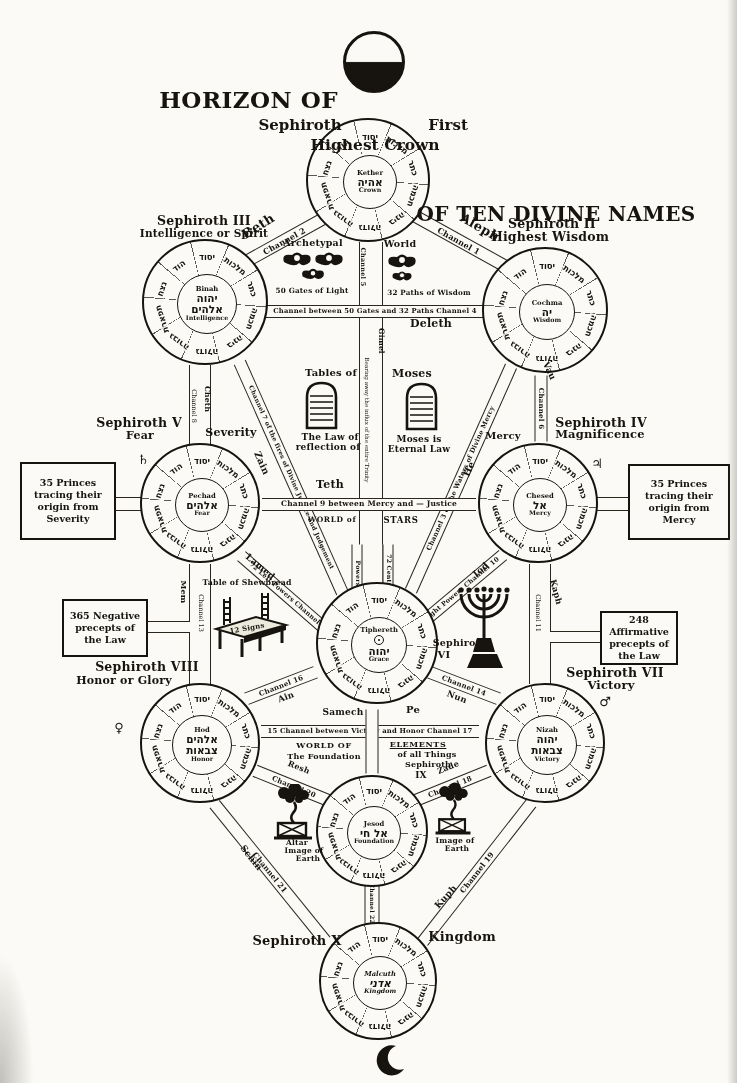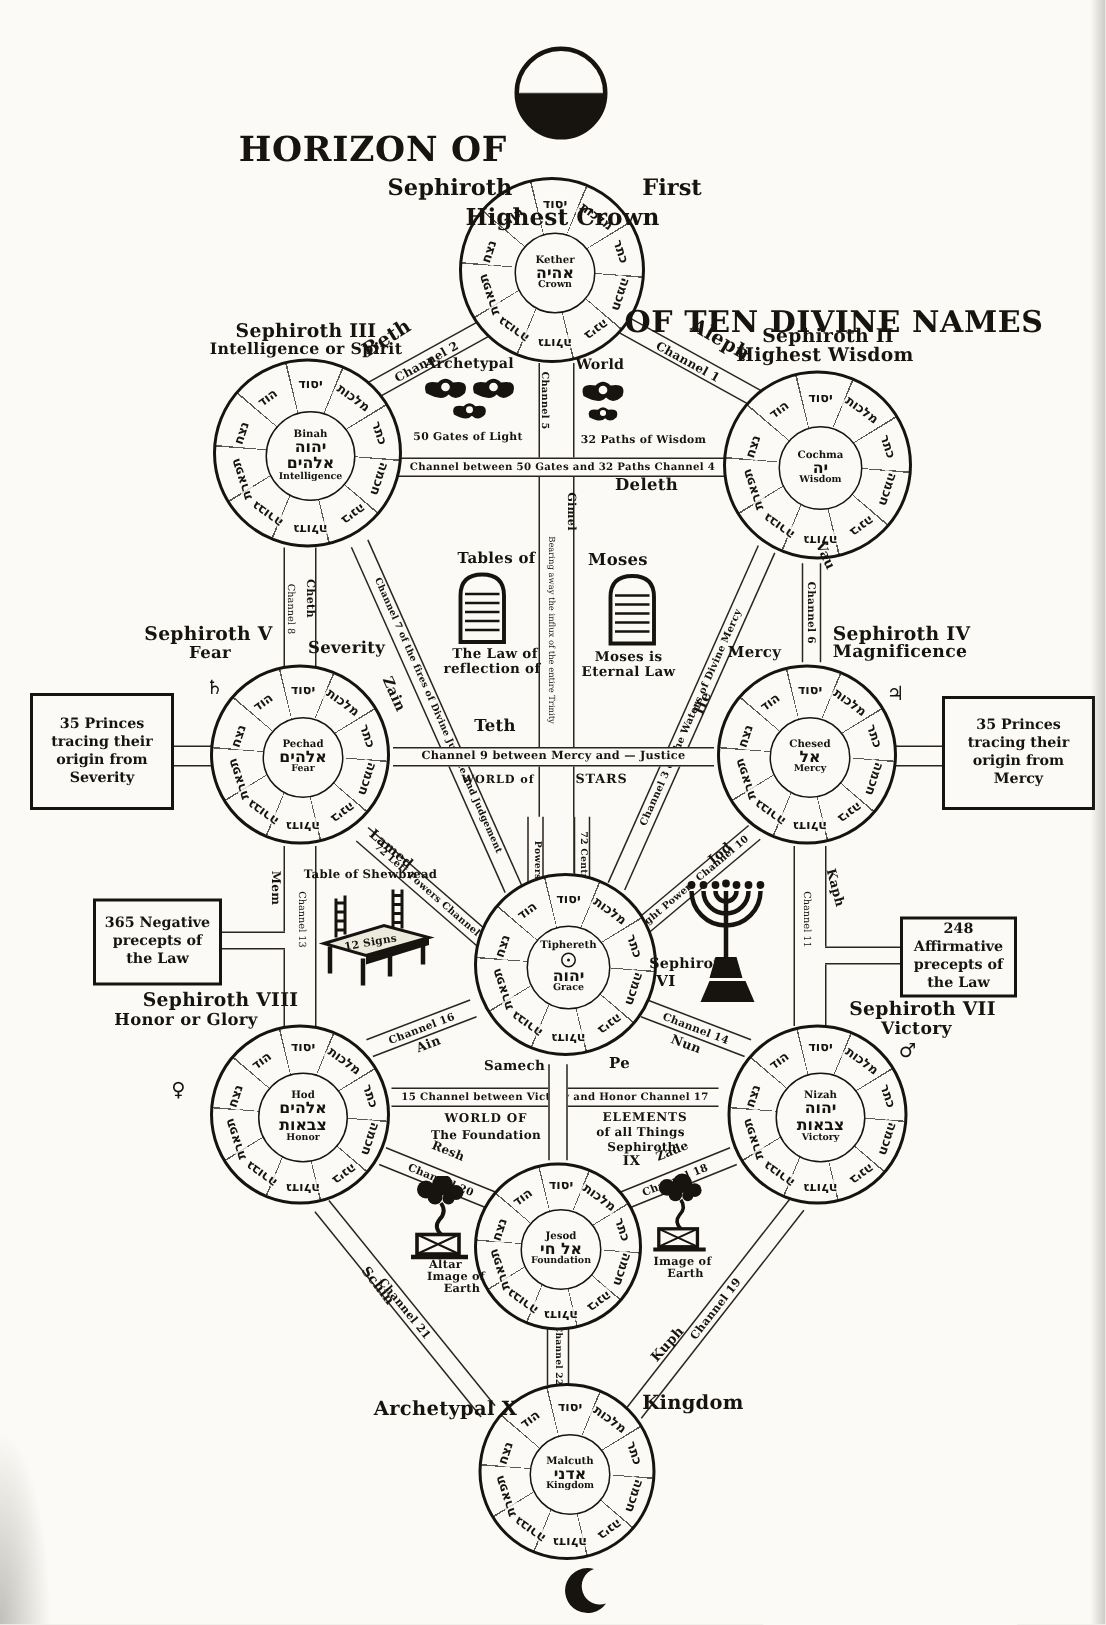--- a/index.html
+++ b/index.html
@@ -222,21 +222,21 @@
       <span class="rw" style="left: 59px; top: 15px; transform: translate(-50%, -50%) rotate(0deg);">יסוד</span>
       <span class="rw" style="left: 84.8626px; top: 23.4033px; transform: translate(-50%, -50%) rotate(36deg);">מלכות</span>
       <span class="rw" style="left: 100.846px; top: 45.4033px; transform: translate(-50%, -50%) rotate(72deg);">כתר</span>
       <span class="rw" style="left: 100.846px; top: 72.5967px; transform: translate(-50%, -50%) rotate(108deg);">חכמה</span>
       <span class="rw" style="left: 84.8626px; top: 94.5967px; transform: translate(-50%, -50%) rotate(144deg);">בינה</span>
       <span class="rw" style="left: 59px; top: 103px; transform: translate(-50%, -50%) rotate(180deg);">גדולה</span>
       <span class="rw" style="left: 33.1374px; top: 94.5967px; transform: translate(-50%, -50%) rotate(216deg);">גבורה</span>
       <span class="rw" style="left: 17.1535px; top: 72.5967px; transform: translate(-50%, -50%) rotate(252deg);">תפארת</span>
       <span class="rw" style="left: 17.1535px; top: 45.4033px; transform: translate(-50%, -50%) rotate(288deg);">נצח</span>
       <span class="rw" style="left: 33.1374px; top: 23.4033px; transform: translate(-50%, -50%) rotate(324deg);">הוד</span>
-      <div class="seph-inner" style="height: 54px; width: 54px; left: 32px; top: 32px;">
+      <div class="seph-inner" style="height: 54px; width: 54px; left: 32px; top: 32px; font-style: italic;">
         <div class="s-name">Malcuth</div>
         <div class="s-div">אדני</div>
         <div class="s-mean">Kingdom</div>
       </div>
     </div>
     <div class="chan" style="left: 407px; top: 233.5px; width: 104px; height: 13px; transform: rotate(29deg);">
       <span class="chan-t" style="font-size: 8px;">Channel 1</span>
     </div>
     <div class="chan" style="left: 232px; top: 233.5px; width: 104px; height: 13px; transform: rotate(-29deg);">
       <span class="chan-t" style="font-size: 8px;">Channel 2</span>
@@ -352,34 +352,34 @@
     <span class="flab glyph" style="left: 119px; top: 727px; font-size: 13px; transform: translate(-50%, -50%) rotate(0deg);">♀</span>
     <span class="flab blk" style="left: 615px; top: 673px; font-size: 12.5px; transform: translate(-50%, -50%) rotate(0deg);">Sephiroth VII</span>
     <span class="flab blk" style="left: 611px; top: 686px; font-size: 11.5px; transform: translate(-50%, -50%) rotate(0deg);">Victory</span>
     <span class="flab glyph" style="left: 605px; top: 701px; font-size: 13px; transform: translate(-50%, -50%) rotate(0deg);">♂</span>
     <span class="flab blk" style="left: 286px; top: 697px; font-size: 8.5px; transform: translate(-50%, -50%) rotate(-21deg);">Ain</span>
     <span class="flab blk" style="left: 457px; top: 697px; font-size: 8.5px; transform: translate(-50%, -50%) rotate(21deg);">Nun</span>
     <span class="flab blk" style="left: 343px; top: 712px; font-size: 9px; transform: translate(-50%, -50%) rotate(0deg);">Samech</span>
     <span class="flab blk" style="left: 413px; top: 710px; font-size: 10px; transform: translate(-50%, -50%) rotate(0deg);">Pe</span>
     <span class="flab caps" style="left: 324px; top: 745px; font-size: 8px; transform: translate(-50%, -50%) rotate(0deg);">WORLD OF</span>
     <span class="flab blk" style="left: 324px; top: 756px; font-size: 8px; transform: translate(-50%, -50%) rotate(0deg);">The Foundation</span>
-    <span class="flab caps" style="left: 430px; top: 744px; font-size: 8px; transform: translate(-50%, -50%) rotate(0deg);">ELEMENTS</span>
+    <span class="flab caps" style="left: 418px; top: 744px; font-size: 8px; transform: translate(-50%, -50%) rotate(0deg); text-decoration: underline;">ELEMENTS</span>
     <span class="flab blk" style="left: 427px; top: 754px; font-size: 8px; transform: translate(-50%, -50%) rotate(0deg);">of all Things</span>
     <span class="flab blk" style="left: 428px; top: 764px; font-size: 8px; transform: translate(-50%, -50%) rotate(0deg);">Sephiroth</span>
     <span class="flab blk" style="left: 421px; top: 775px; font-size: 9px; transform: translate(-50%, -50%) rotate(0deg);">IX</span>
     <span class="flab blk" style="left: 299px; top: 767px; font-size: 8px; transform: translate(-50%, -50%) rotate(22deg);">Resh</span>
     <span class="flab blk" style="left: 448px; top: 767px; font-size: 8px; transform: translate(-50%, -50%) rotate(-22deg);">Zade</span>
     <span class="flab blk" style="left: 297px; top: 843px; font-size: 7.5px; transform: translate(-50%, -50%) rotate(0deg);">Altar</span>
     <span class="flab blk" style="left: 304px; top: 851px; font-size: 7.5px; transform: translate(-50%, -50%) rotate(0deg);">Image of</span>
     <span class="flab blk" style="left: 308px; top: 859px; font-size: 7.5px; transform: translate(-50%, -50%) rotate(0deg);">Earth</span>
     <span class="flab blk" style="left: 455px; top: 841px; font-size: 7.5px; transform: translate(-50%, -50%) rotate(0deg);">Image of</span>
     <span class="flab blk" style="left: 457px; top: 849px; font-size: 7.5px; transform: translate(-50%, -50%) rotate(0deg);">Earth</span>
     <span class="flab blk" style="left: 251px; top: 858px; font-size: 9px; transform: translate(-50%, -50%) rotate(52deg);">Schin</span>
     <span class="flab blk" style="left: 446px; top: 897px; font-size: 9px; transform: translate(-50%, -50%) rotate(-48deg);">Kuph</span>
-    <span class="flab blk" style="left: 297px; top: 940px; font-size: 13px; transform: translate(-50%, -50%) rotate(0deg);">Archetypal X</span>
+    <span class="flab blk" style="left: 297px; top: 940px; font-size: 13px; transform: translate(-50%, -50%) rotate(0deg);">Sephiroth X</span>
     <span class="flab blk" style="left: 462px; top: 936px; font-size: 13px; transform: translate(-50%, -50%) rotate(0deg);">Kingdom</span>
     <div class="ibox" style="left: 20px; top: 462px; width: 96px; height: 78px;">
       <div>35 Princes</div>
       <div>tracing their</div>
       <div>origin from</div>
       <div>Severity</div>
     </div>
     <div class="ibox" style="left: 628px; top: 464px; width: 102px; height: 76px;">
       <div>35 Princes</div>
       <div>tracing their</div>

